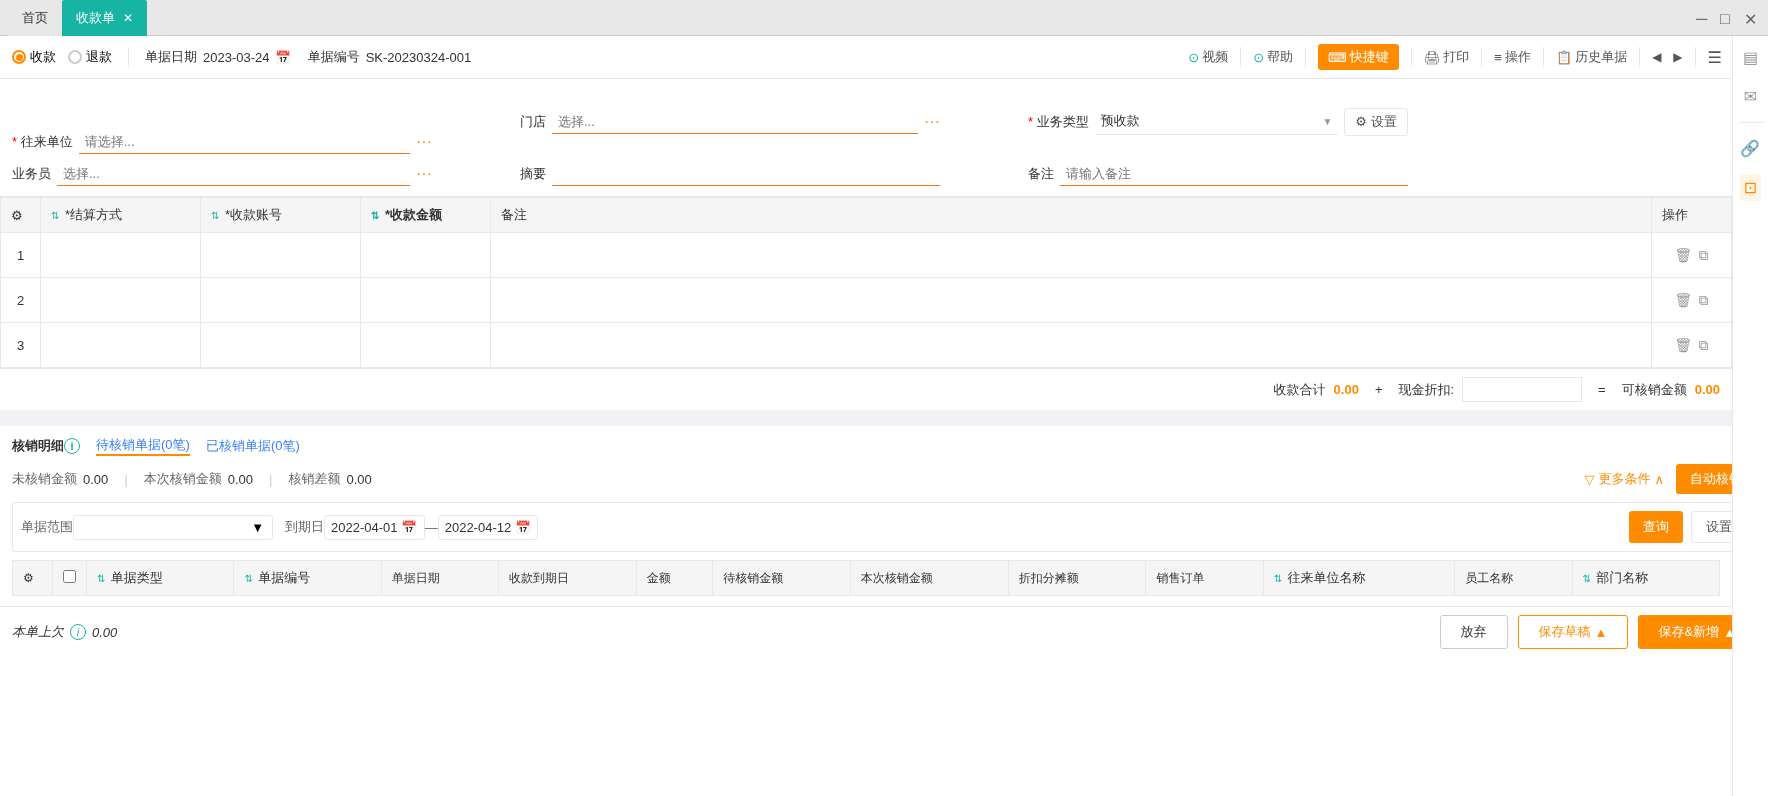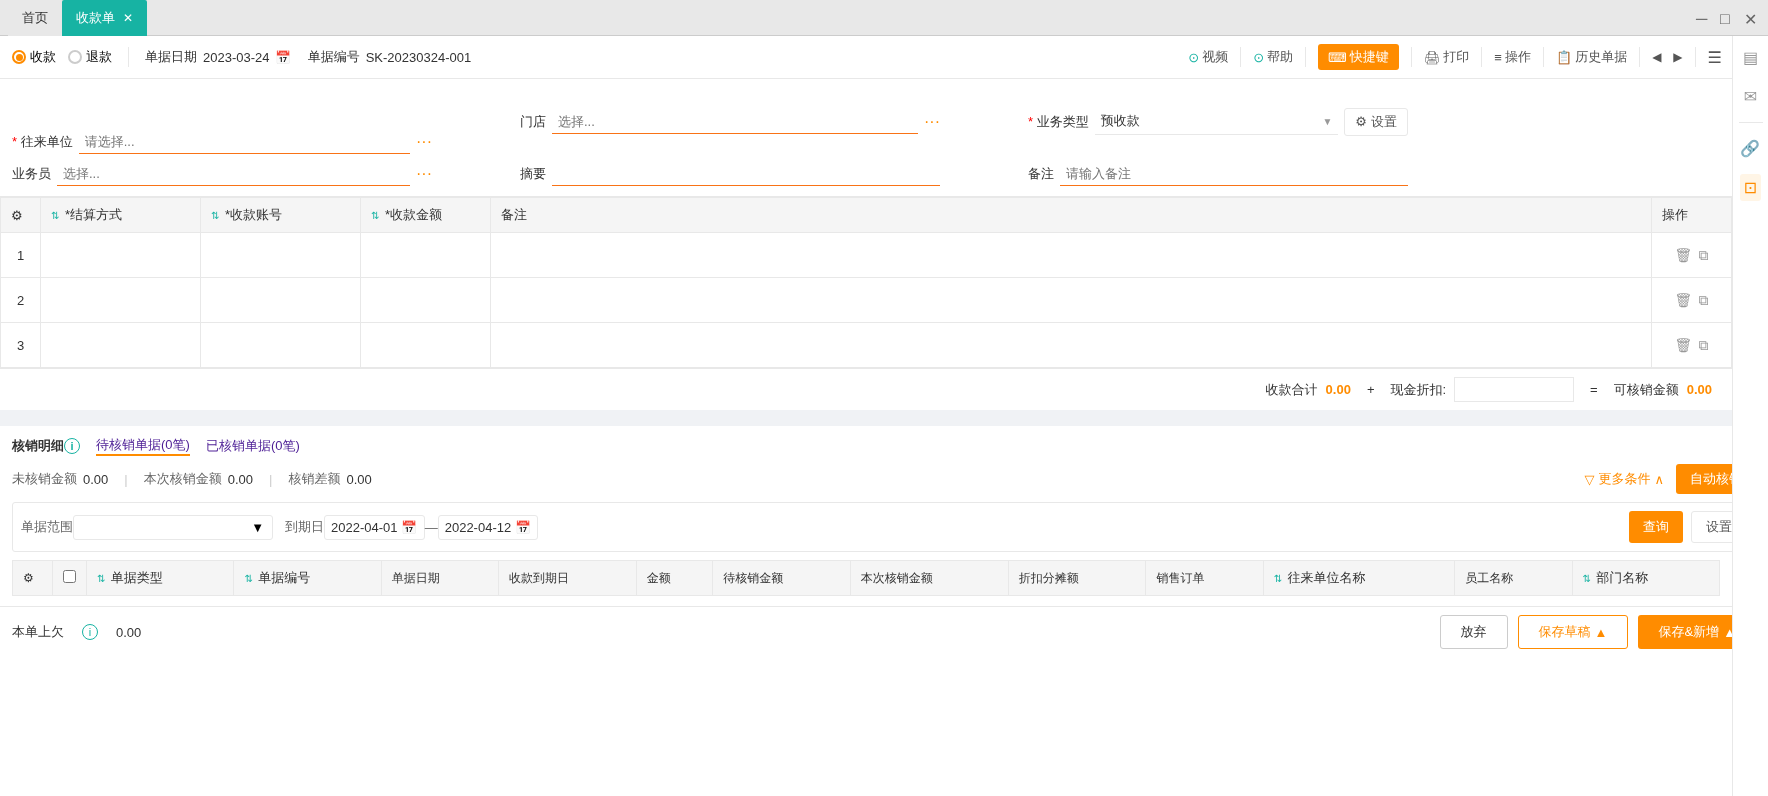--- a/index.html
+++ b/index.html
@@ -67,33 +67,33 @@
       border: 1px solid #e8e8e8; padding: 8px 10px; color: #333;
       height: 45px;
     }
     .col-actions { width: 80px; text-align: center; }
     .col-num { width: 40px; text-align: center; }
     .action-icons { display: flex; align-items: center; justify-content: center; gap: 6px; }
     .action-icon { cursor: pointer; color: #999; font-size: 14px; }
 
     
     .summary-row {
-      display: flex; align-items: center; padding: 8px 20px; background: #fff;
+      display: flex; align-items: center; padding: 8px 12px; background: #fff;
       border-top: 1px solid #e8e8e8; justify-content: flex-end; gap: 8px; flex-shrink: 0;
     }
     .summary-label { color: #333; }
     .summary-value { color: #ff8c00; font-weight: bold; }
     .summary-input { border: 1px solid #e8e8e8; width: 120px; padding: 4px 6px; outline: none; }
 
     
     .verification-section { background: #fff; border-top: 8px solid #f0f2f5; padding: 10px 12px; flex-shrink: 0; }
     .verification-header { display: flex; align-items: center; gap: 16px; margin-bottom: 8px; }
     .section-title { font-size: 14px; font-weight: bold; color: #333; display: flex; align-items: center; }
     .info-icon { width: 16px; height: 16px; border-radius: 50%; border: 1px solid #17b3a3; display: flex; align-items: center; justify-content: center; font-size: 11px; color: #17b3a3; cursor: pointer; }
-    .tab-link { color: #4c1d95; cursor: pointer; font-size: 13px; }
+    .tab-link { color: #3b82f6; cursor: pointer; font-size: 13px; }
     .tab-link.active { border-bottom: 2px solid #ff8c00; }
     .stat-item { display: flex; align-items: center; gap: 6px; }
     .stat-label { color: #666; }
     .stat-value { color: #333; }
     .more-conditions { display: flex; align-items: center; gap: 4px; color: #ff8c00; cursor: pointer; margin-left: auto; }
     .auto-verify-btn { background: #ff8c00; color: #fff; border: none; padding: 6px 14px; border-radius: 3px; cursor: pointer; }
     .filter-row { display: flex; align-items: center; gap: 12px; margin-bottom: 8px; padding: 8px; background: #fff; border: 1px solid #e8e8e8; border-radius: 3px; }
     .filter-field { display: flex; align-items: center; }
     .filter-label { color: #666; white-space: nowrap; }
     .filter-select { display: flex; align-items: center; border: 1px solid #e8e8e8; padding: 4px 8px; border-radius: 3px; cursor: pointer; min-width: 150px; }
@@ -105,21 +105,21 @@
     .bottom-table th {
       background: #f5f5f5; border: 1px solid #e8e8e8; padding: 8px 10px;
       text-align: left; color: #333; font-weight: normal; white-space: nowrap; font-size: 12px;
     }
 
     
     .footer {
       display: flex; align-items: center; padding: 8px 12px; border-top: 1px solid #e8e8e8;
       background: #fff; flex-shrink: 0; justify-content: space-between;
     }
-    .footer-info { display: flex; align-items: center; gap: 18px; color: #333; }
+    .footer-info { display: flex; align-items: center; gap: 6px; color: #333; font-style: italic; }
     .footer-info-icon { width: 16px; height: 16px; border-radius: 50%; border: 1px solid #17b3a3; display: flex; align-items: center; justify-content: center; font-size: 11px; color: #17b3a3; cursor: pointer; }
     .footer-actions { display: flex; gap: 10px; }
     .btn-discard { background: #fff; border: 1px solid #ccc; color: #333; padding: 7px 20px; border-radius: 3px; cursor: pointer; }
     .btn-draft { background: #fff; border: 1px solid #ff8c00; color: #ff8c00; padding: 7px 20px; border-radius: 3px; cursor: pointer; display: flex; align-items: center; gap: 4px; }
     .btn-save-new { background: #ff8c00; border: none; color: #fff; padding: 7px 20px; border-radius: 3px; cursor: pointer; display: flex; align-items: center; gap: 4px; }
 
     
     .right-sidebar {
       position: fixed; right: 0; top: 36px; width: 36px; background: #fff;
       border-left: 1px solid #e8e8e8; display: flex; flex-direction: column; align-items: center;
@@ -268,21 +268,21 @@
         <tr>
           <th class="gear-icon-cell">⚙</th>
           <th style="width:160px;">
             <span class="sort-icon">⇅</span>
             <span>*结算方式</span>
           </th>
           <th style="width:160px;">
             <span class="sort-icon">⇅</span>
             <span>*收款账号</span>
           </th>
-          <th style="width:130px;">
+          <th style="width:130px;font-weight:bold;">
             <span class="sort-icon">⇅</span>
             <span>*收款金额</span>
           </th>
           <th>
             <span>备注</span>
           </th>
           <th class="col-actions">操作</th>
         </tr>
       </thead>
       <tbody>

